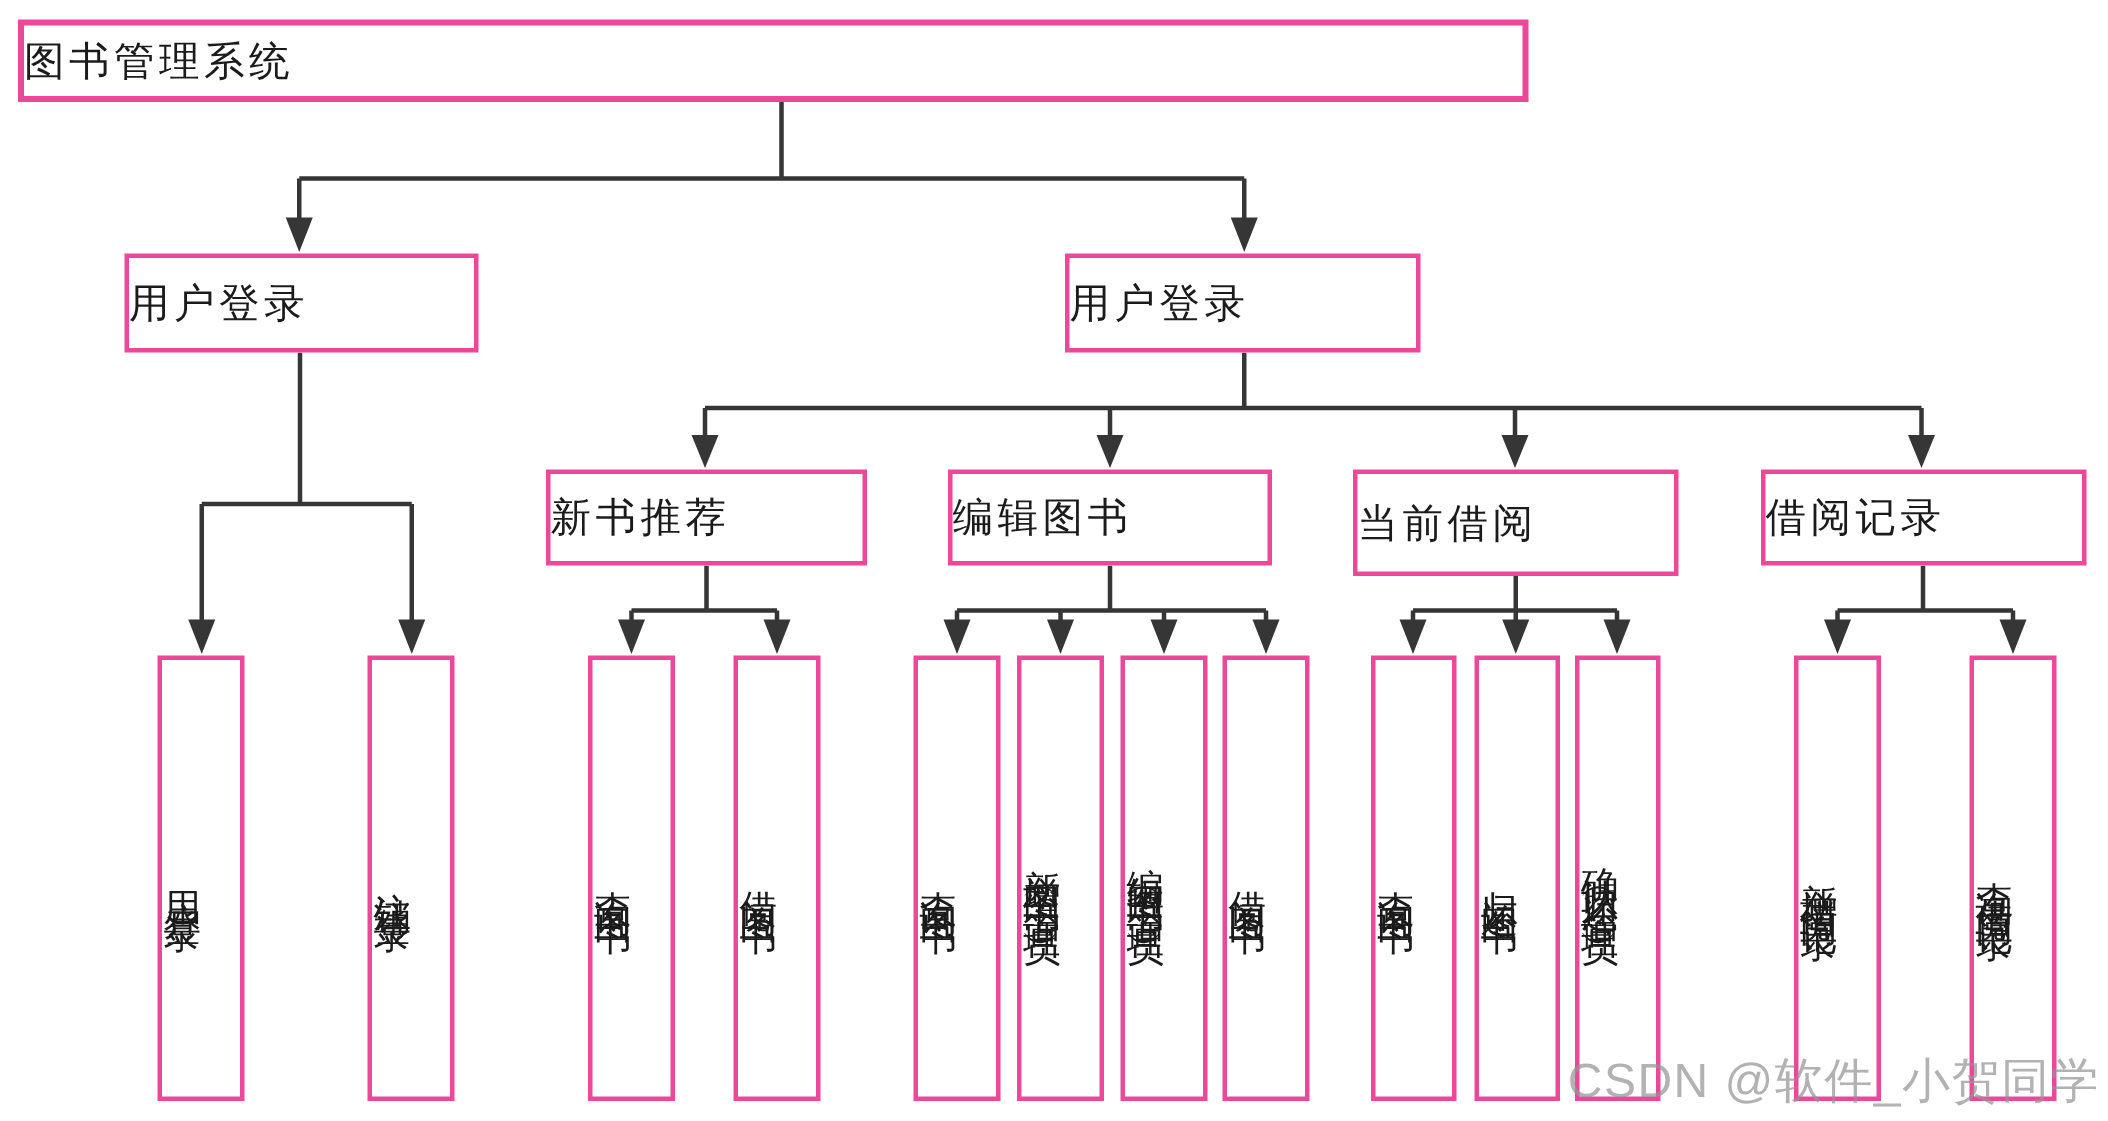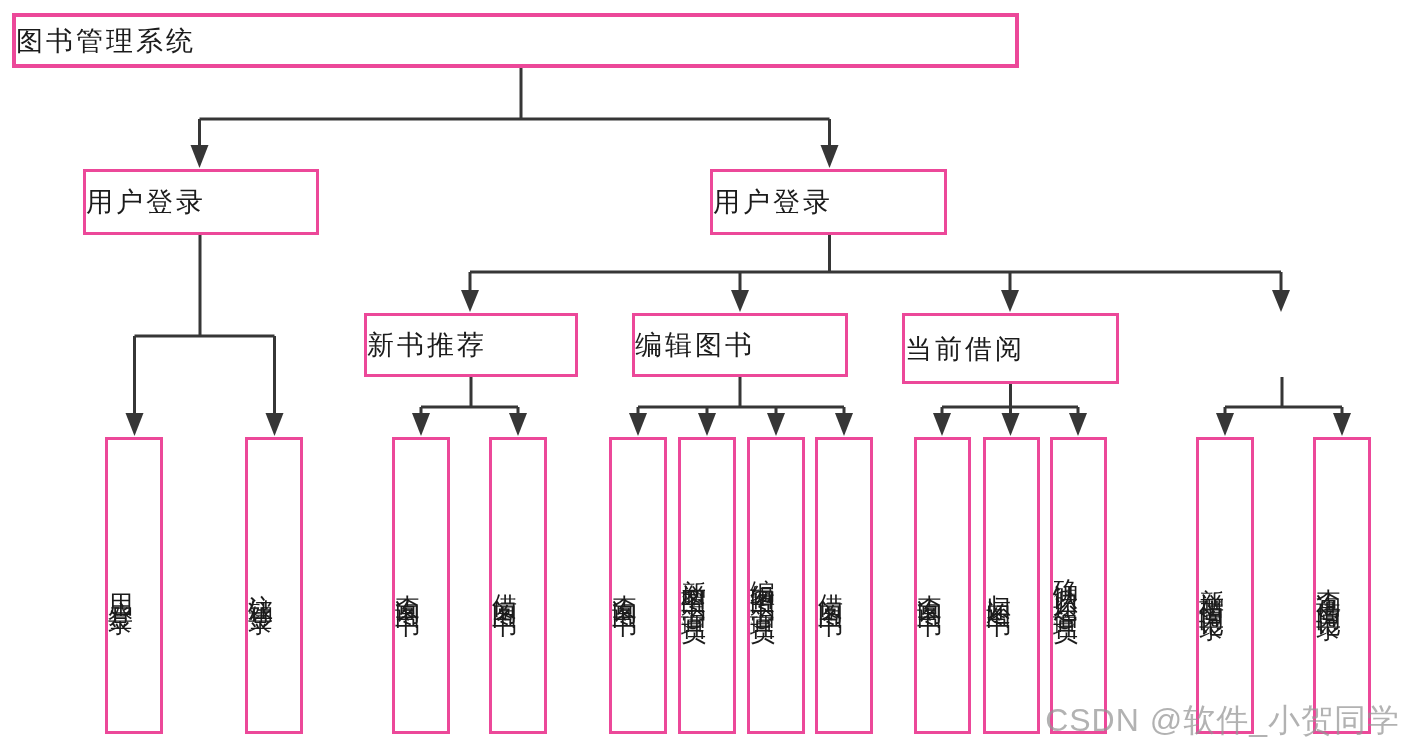--- a/index.html
+++ b/index.html
@@ -122,20 +122,23 @@
 
   <div class="box" style="left:364px;top:313px;width:214px;height:64px">
     <span>新书推荐</span>
   </div>
   <div class="box" style="left:632px;top:313px;width:216px;height:64px">
     <span>编辑图书</span>
   </div>
   <div class="box" style="left:902px;top:313px;width:217px;height:71px">
     <span>当前借阅</span>
   </div>
+  <div class="box" style="left:1174px;top:313px;width:217px;height:64px">
+    <span>借阅记录</span>
+  </div>
 
   <div class="box leaf" style="left:105px">
     <span class="vtext">用户登录</span>
   </div>
   <div class="box leaf" style="left:245px">
     <span class="vtext">注销登录</span>
   </div>
 
   <div class="box leaf" style="left:392px">
     <span class="vtext">查询图书</span>

